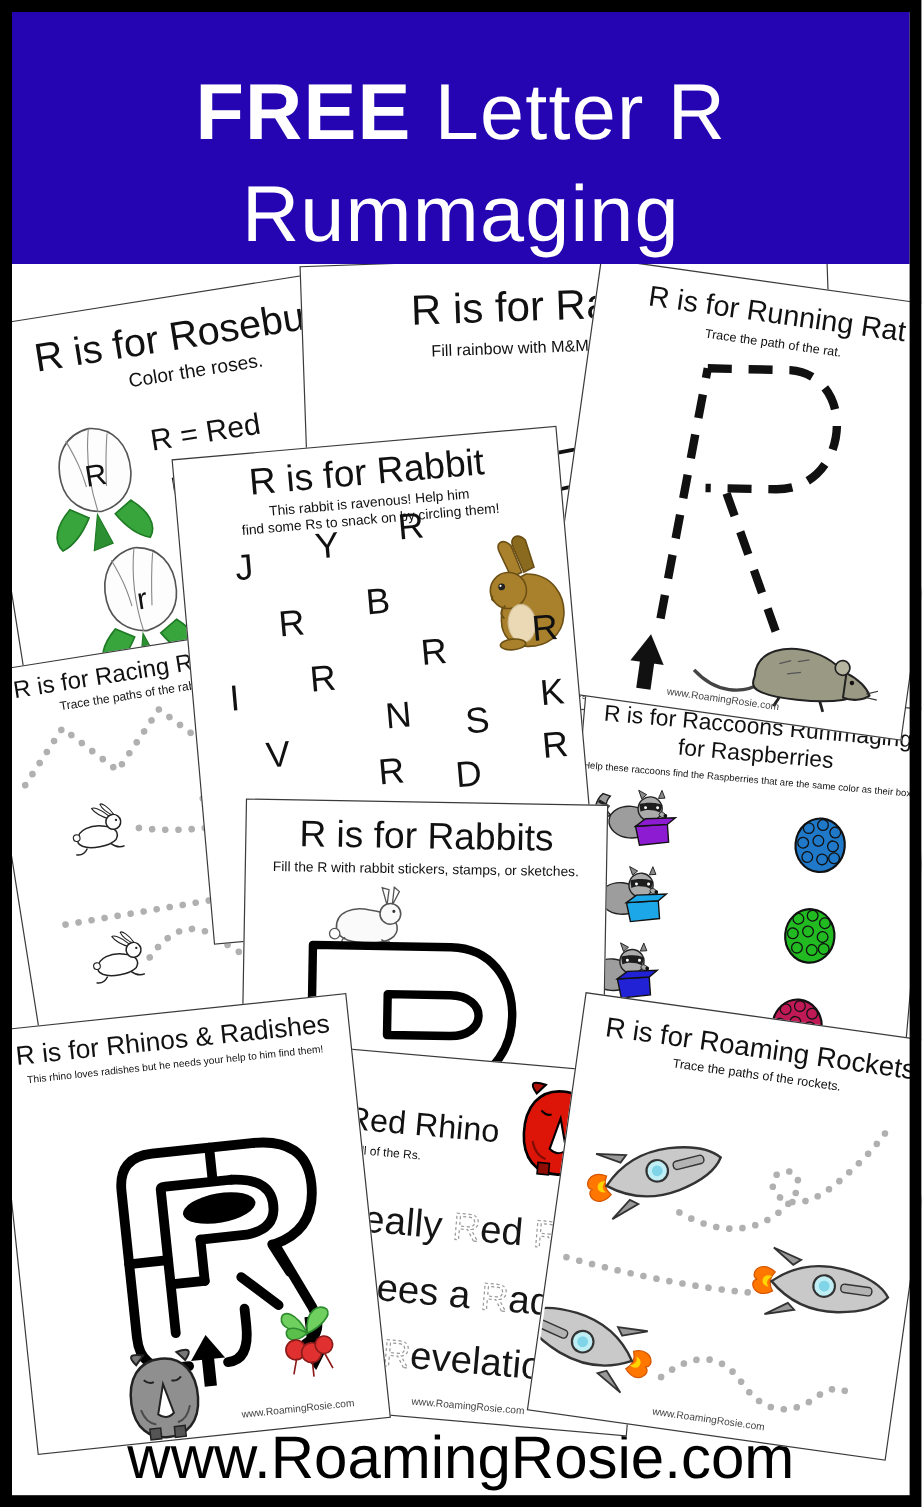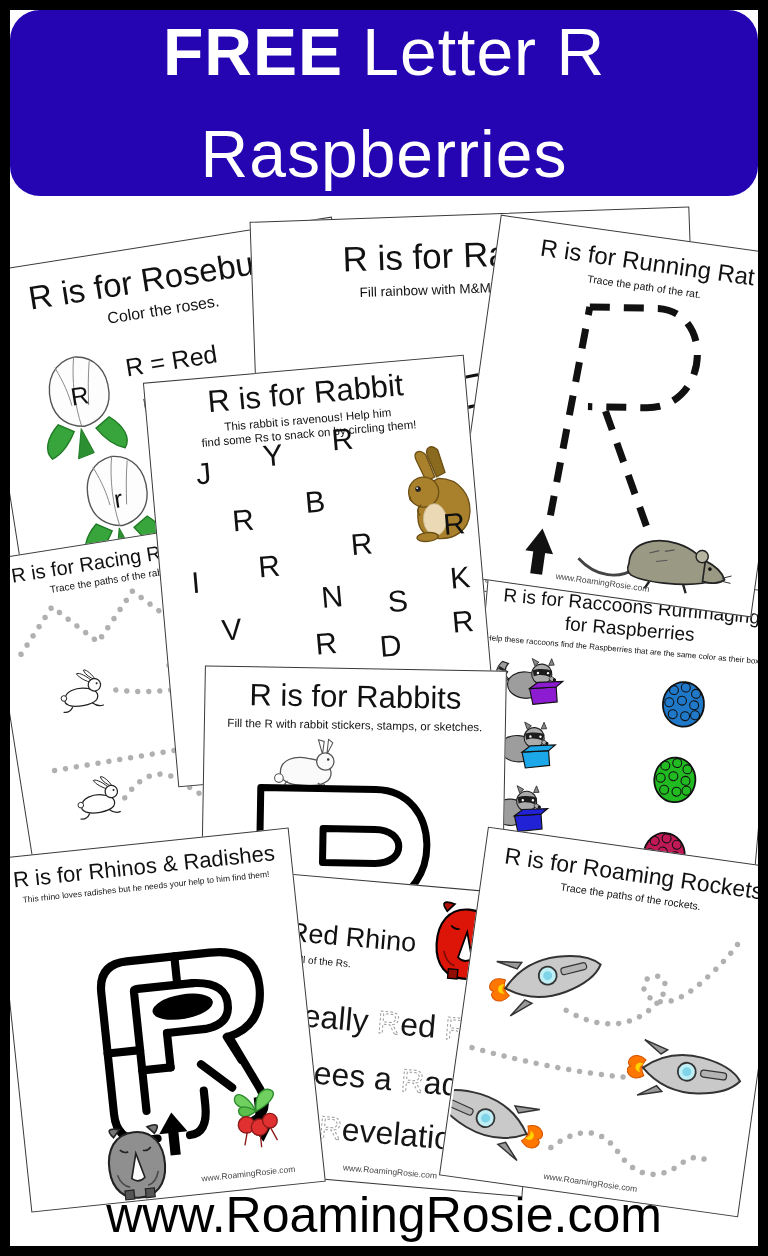--- a/index.html
+++ b/index.html
@@ -1,42 +1,42 @@
 <!DOCTYPE html>
 <html><head>
 <meta charset="utf-8">
 <style>
   html,body{margin:0;padding:0;background:#888;}
   .poster{position:relative;width:768px;height:1256px;background:#ffffff;overflow:hidden;
           font-family:"Liberation Sans", sans-serif;}
   .frame{position:absolute;inset:0;border:10px solid #000;z-index:40;pointer-events:none;}
-  .banner{position:absolute;left:10px;right:10px;top:10px;height:186px;z-index:30;
-          display:flex;flex-direction:column;justify-content:space-between;align-items:center;
-          color:#fff;font-size:66px;line-height:1.28;letter-spacing:1px;border-radius:30px;}
+  .banner{position:absolute;left:10px;right:10px;top:10px;height:210px;z-index:30;
+          display:flex;flex-direction:column;justify-content:flex-end;align-items:center;
+          color:#fff;font-size:66px;line-height:1.28;letter-spacing:1px;}
   .banner b{font-weight:bold;}
   .footer-url{position:absolute;left:0;width:100%;bottom:12px;text-align:center;
           font-size:50px;color:#000;z-index:0;}
   .sheet{position:absolute;background:#fff;border:1px solid #3a3a3a;overflow:hidden;box-sizing:border-box;}
   .t{position:absolute;left:0;width:100%;text-align:center;white-space:nowrap;color:#111;}
   .wm{position:absolute;left:0;width:100%;text-align:center;font-size:8.5px;color:#444;bottom:8px;white-space:nowrap;}
   .gl{position:absolute;font-size:30px;color:#111;}
   .legend{position:absolute;text-align:center;white-space:nowrap;color:#111;}
   svg{display:block;position:absolute;}
   text.rrline{font-family:"Liberation Sans",sans-serif;}
   tspan.solid{fill:#151515;}
   tspan.trace{fill:#ffffff;stroke:#9a9a9a;stroke-width:1;stroke-dasharray:2.5 2.2;}
 </style>
 </head>
 <body>
 
 <div class="poster">
 
   <div class="banner" style="background-color: rgb(37, 5, 178); color: rgb(255, 255, 255);">
     <div><b>FREE</b><span> Letter R</span></div>
-    <div>Raspberries</div>
+    <div>Rummaging</div>
   </div>
 
   <div class="footer-url">www.RoamingRosie.com</div>
 
   <div class="sheet" style="left:8px;top:242px;width:362px;height:460px;transform:rotate(-9deg);z-index:1;">
     <div class="t" style="top:14px;font-size:33px;">R is for Rosebuds</div>
     <div class="t" style="top:56px;font-size:16px;">Color the roses.</div>
     <div class="legend" style="left:100px;top:102px;width:160px;font-size:25px;">R = Red</div>
     <div class="legend" style="left:108px;top:140px;width:160px;font-size:25px;">r = Blue</div>
     <svg style="left:38px;top:92px;" width="92" height="115" viewBox="0 0 100 125">

